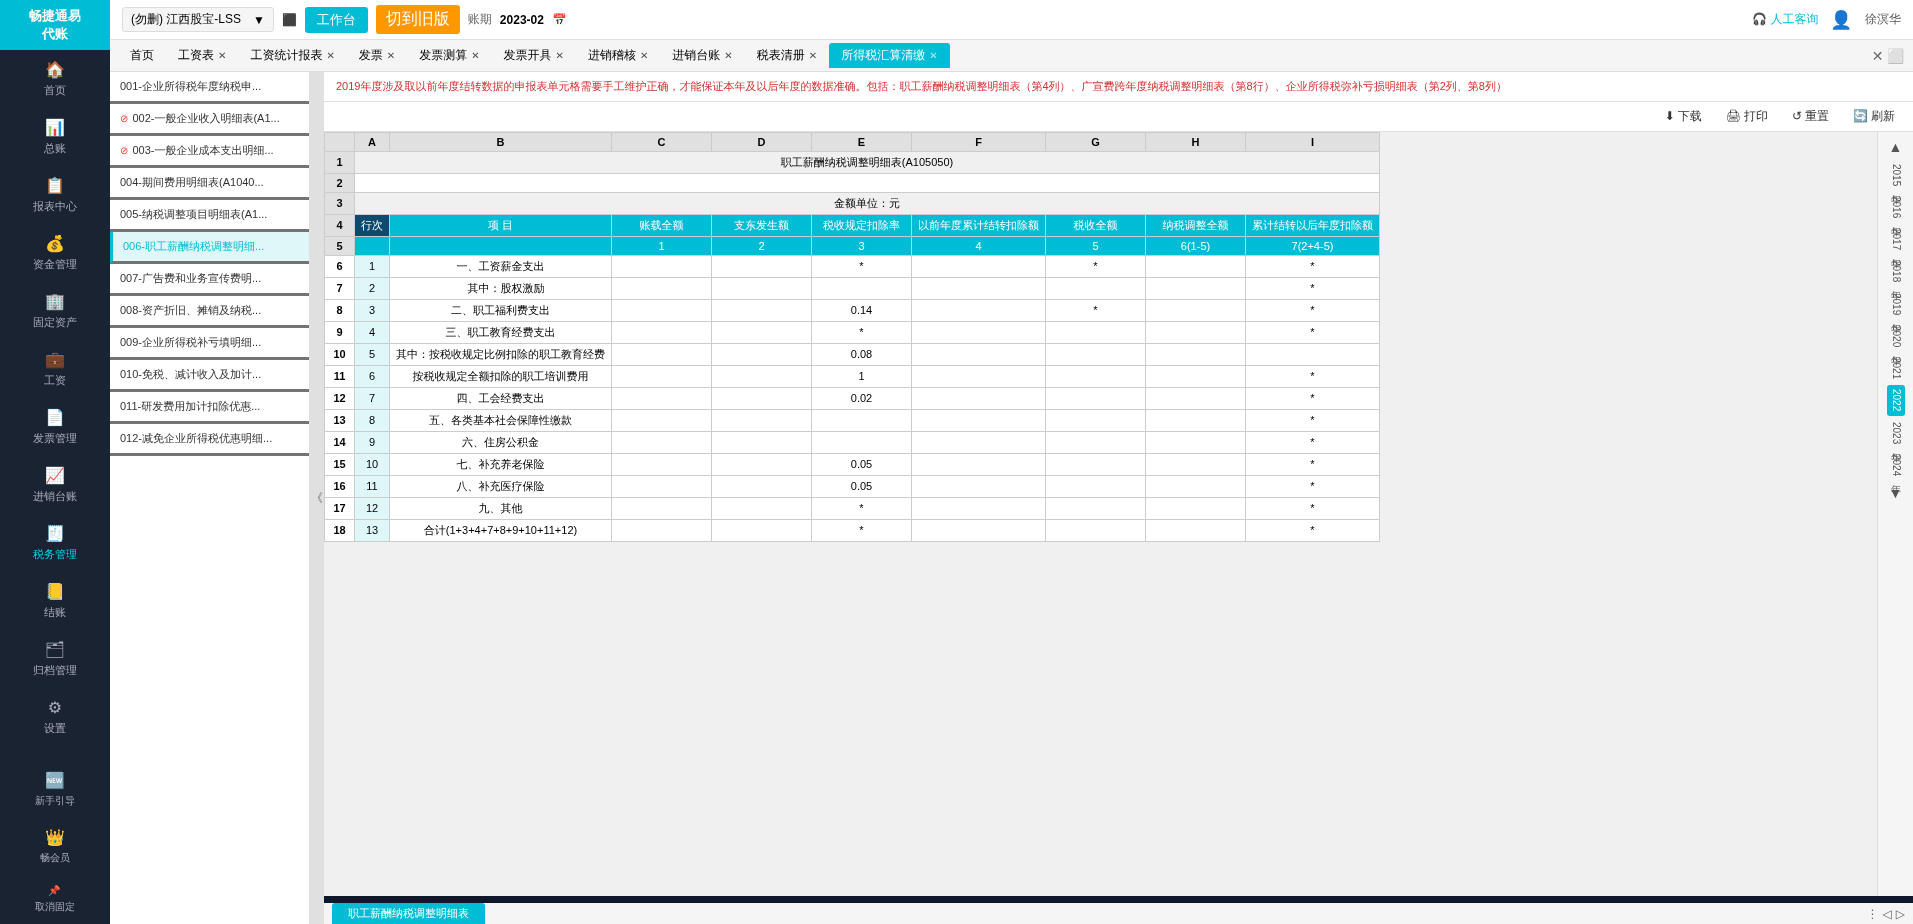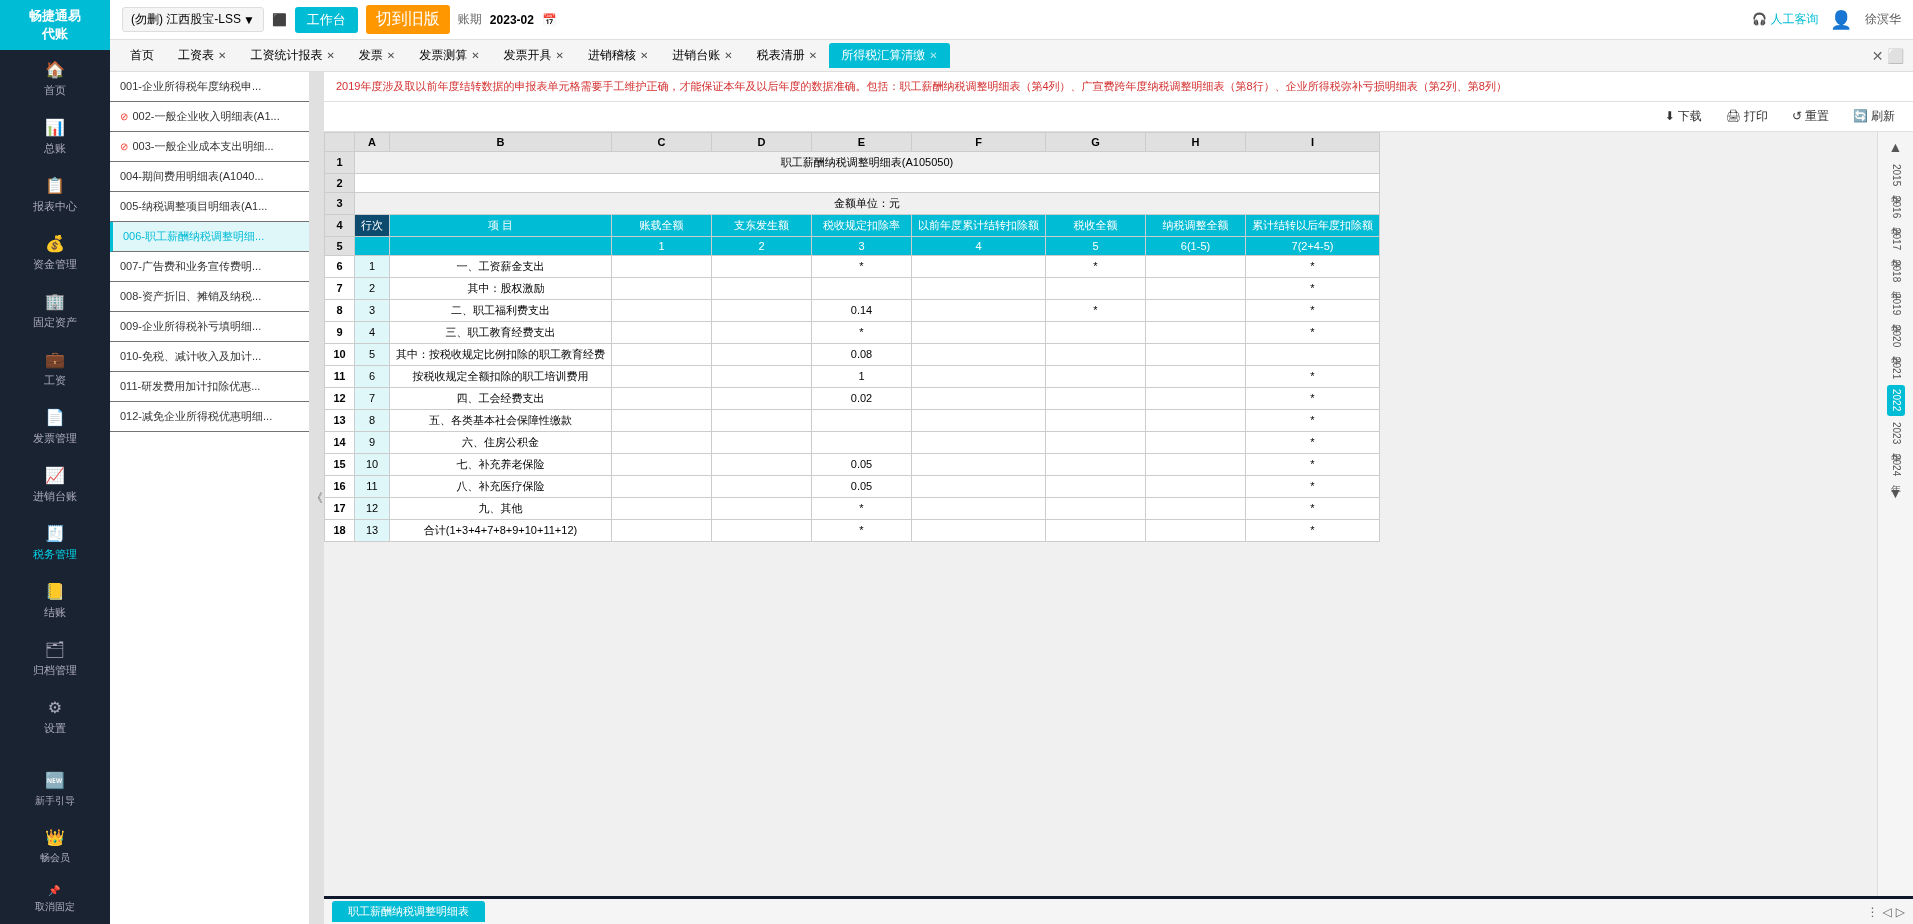--- a/index.html
+++ b/index.html
@@ -12,39 +12,39 @@
     .sidebar-item.active { color: #00d4e8; }
     .sidebar-item .icon { font-size: 16px; }
     .sidebar-bottom { margin-top: auto; }
     .sidebar-bottom .sidebar-item { font-size: 10px; }
 
     
     .main { flex: 1; display: flex; flex-direction: column; height: 924px; overflow: hidden; }
 
     
     .header { background: #fff; border-bottom: 1px solid #e0e0e0; display: flex; align-items: center; padding: 0 12px; height: 40px; gap: 8px; }
-    .header-company { background: #f5f5f5; border: 1px solid #ddd; border-radius: 3px; padding: 3px 8px; font-size: 12px; display: flex; align-items: center; gap: 2px; cursor: pointer; }
+    .header-company { background: #f5f5f5; border: 1px solid #ddd; border-radius: 3px; padding: 3px 8px; font-size: 12px; display: flex; align-items: center; gap: 12px; cursor: pointer; }
     .header-btn { background: #00bcd4; color: white; border: none; border-radius: 3px; padding: 4px 12px; cursor: pointer; font-size: 13px; }
     .header-btn-outline { background: #ff9800; color: white; border: none; border-radius: 3px; padding: 4px 10px; cursor: pointer; font-size: 16px; }
     .header-right { margin-left: auto; display: flex; align-items: center; gap: 12px; color: #555; font-size: 12px; }
 
     
     .tabs { background: #f5f5f5; border-bottom: 1px solid #ddd; display: flex; align-items: center; padding: 0 8px; height: 32px; overflow-x: auto; }
     .tab { padding: 4px 12px; font-size: 12px; cursor: pointer; border-radius: 3px 3px 0 0; white-space: nowrap; display: flex; align-items: center; gap: 4px; }
     .tab.active { background: #00bcd4; color: white; }
     .tab .close { font-size: 10px; opacity: 0.7; }
     .tabs-actions { margin-left: auto; display: flex; gap: 4px; }
     .tabs-actions span { font-size: 14px; cursor: pointer; color: #666; }
 
     
     .content { flex: 1; display: flex; overflow: hidden; }
 
     
     .left-panel { width: 200px; background: #fff; border-right: 1px solid #e0e0e0; overflow-y: auto; flex-shrink: 0; }
-    .left-item { padding: 7px 10px; font-size: 11px; color: #333; cursor: pointer; border-bottom: 1px solid #737373; display: flex; align-items: center; gap: 4px; }
+    .left-item { padding: 7px 10px; font-size: 11px; color: #333; cursor: pointer; border-bottom: 3px solid #737373; display: flex; align-items: center; gap: 4px; }
     .left-item.active { background: #e0f7fa; color: #00bcd4; border-left: 3px solid #00bcd4; }
     .left-item .err { color: #f44336; font-size: 10px; }
 
     
     .main-panel { flex: 1; display: flex; flex-direction: column; overflow: hidden; position: relative; }
 
     
     .notice { background: #fff; padding: 6px 12px; font-size: 11px; color: #d32f2f; border-bottom: 1px solid #e0e0e0; line-height: 1.5; }
 
     
@@ -66,21 +66,21 @@
     .sheet-table th, .sheet-table td { border: 1px solid #ccc; padding: 3px 6px; white-space: nowrap; text-align: center; }
     .sheet-table .header-row th { background: #00bcd4; color: white; font-weight: normal; }
     .sheet-table .sub-header th { background: #00bcd4; color: white; font-weight: normal; }
     .sheet-table .data-row td { background: #fff; }
     .sheet-table td.left-align { text-align: center; }
     .sheet-table td.data-cell { min-width: 100px; }
     .col-letter { background: #e0e0e0; font-weight: bold; font-size: 11px; }
     .row-number { background: #e0e0e0; font-weight: bold; text-align: center; width: 30px; }
 
     
-    .bottom-bar { background: #f5f5f5; border-top: 3px solid #0f172a; height: 28px; display: flex; align-items: center; padding: 0 8px; }
+    .bottom-bar { background: #f5f5f5; border-top: 7px solid #0f172a; height: 28px; display: flex; align-items: center; padding: 0 8px; }
     .sheet-tab { padding: 3px 16px; background: #00bcd4; color: white; font-size: 11px; border-radius: 3px 3px 0 0; cursor: pointer; }
     .bottom-bar-actions { margin-left: auto; display: flex; gap: 4px; }
 
     
     .panel-toggle { width: 14px; background: #e0e0e0; display: flex; align-items: center; justify-content: center; cursor: pointer; color: #666; font-size: 12px; }
   </style>
 </head>
 <body>
 
 <div class="sidebar">

